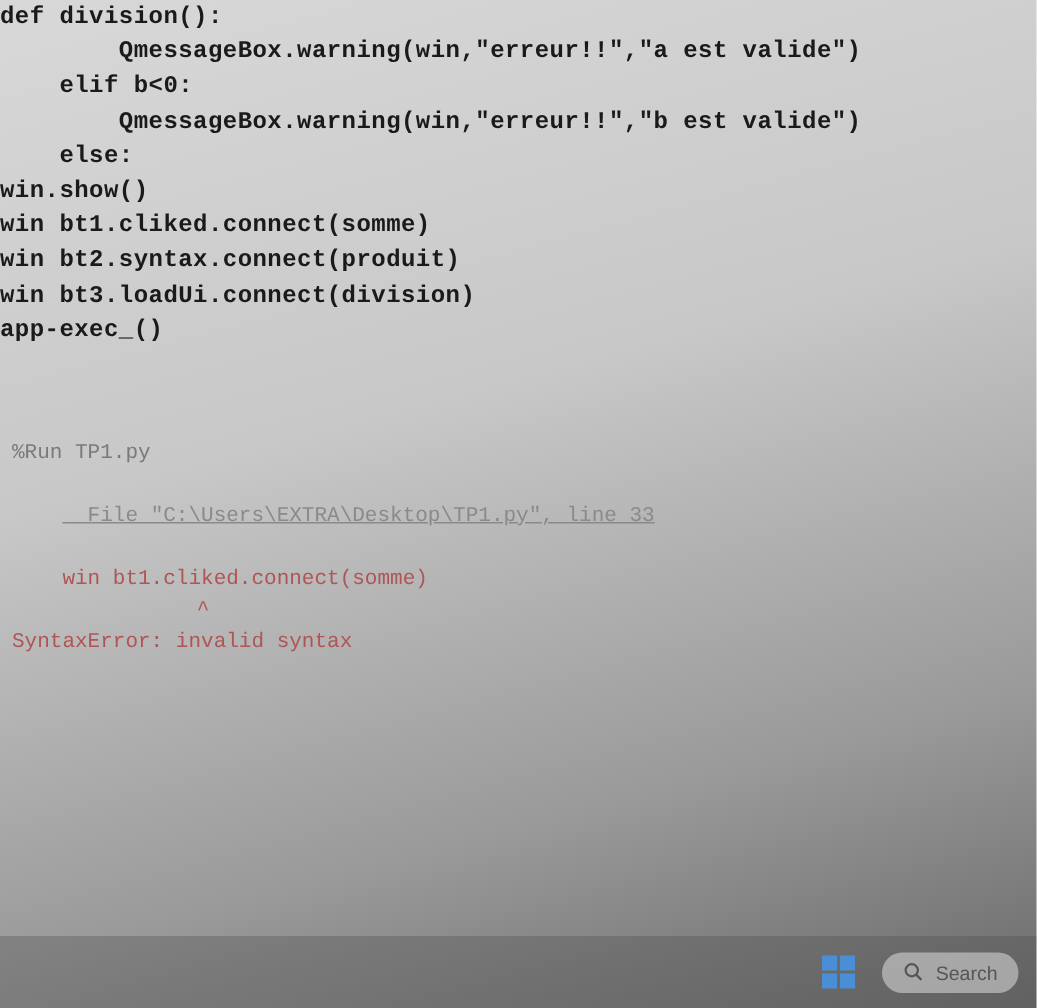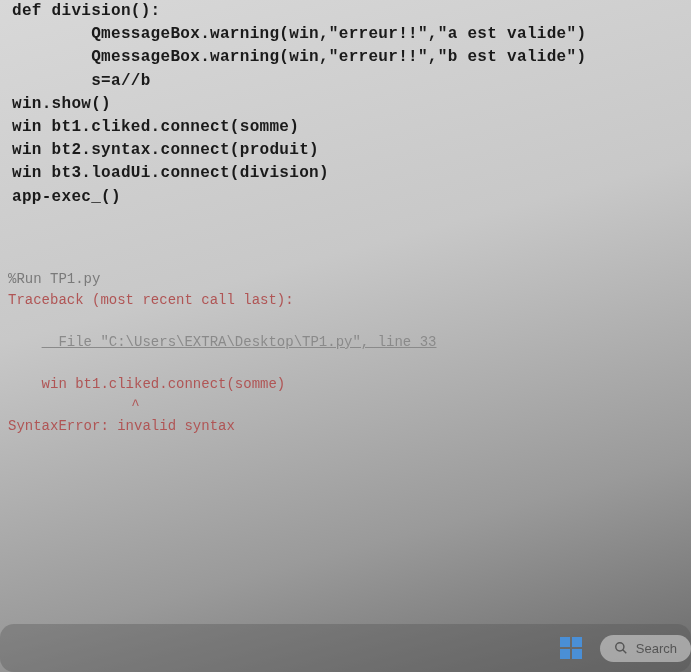--- a/index.html
+++ b/index.html
@@ -9,21 +9,21 @@
     }
     body {
       width: 691px;
       height: 672px;
       font-family: 'Courier New', monospace;
       background: linear-gradient(165deg, #d8d8d8 0%, #c8c8c8 40%, #9a9a9a 75%, #6a6a6a 100%);
       overflow: hidden;
       position: relative;
     }
     .editor-area {
-      padding: 0px 8px 8px 12px;
+      padding: 0px 8px 8px 0px;
     }
     .code-line {
       font-size: 16px;
       font-weight: bold;
       color: #1a1a1a;
       white-space: pre;
       line-height: 1.45;
       letter-spacing: 0.3px;
     }
     .console-area {
@@ -50,23 +50,22 @@
     .taskbar {
       position: absolute;
       bottom: 0;
       left: 0;
       right: 0;
       height: 48px;
       background: rgba(80, 80, 80, 0.35);
       display: flex;
       align-items: center;
       justify-content: flex-end;
-      padding-right: 0;
+      padding-right: 12px;
       gap: 18px;
-      border-radius: 14px;
     }
     .win-logo {
       width: 22px;
       height: 22px;
       display: grid;
       grid-template-columns: 1fr 1fr;
       grid-template-rows: 1fr 1fr;
       gap: 2px;
     }
     .win-logo div {
@@ -90,33 +89,33 @@
       font-size: 13px;
       color: #555;
     }
   </style>
 </head>
 <body>
 
 <div class="editor-area">
   <div class="code-line">def division():</div>
   <div class="code-line">        QmessageBox.warning(win,"erreur!!","a est valide")</div>
+  <div class="code-line">    elif b&lt;0:</div>
   <div class="code-line">        QmessageBox.warning(win,"erreur!!","b est valide")</div>
-  <div class="code-line">        s=a//b</div>
+  <div class="code-line">    else:</div>
   <div class="code-line"></div>
   <div class="code-line">win.show()</div>
   <div class="code-line">win bt1.cliked.connect(somme)</div>
   <div class="code-line">win bt2.syntax.connect(produit)</div>
   <div class="code-line">win bt3.loadUi.connect(division)</div>
   <div class="code-line">app-exec_()</div>
 </div>
 
 <div class="console-area">
   <div class="console-line">%Run TP1.py</div>
-  <div class="console-line console-red">Traceback (most recent call last):</div>
   <div class="console-line console-red">
     <span class="console-link">  File "C:\Users\EXTRA\Desktop\TP1.py", line 33</span>
   </div>
   <div class="console-line console-red">    win bt1.cliked.connect(somme)</div>
   <div class="console-line console-red caret">        ^</div>
   <div class="console-line console-red">SyntaxError: invalid syntax</div>
 </div>
 
 <div class="taskbar">
   <div class="win-logo">

